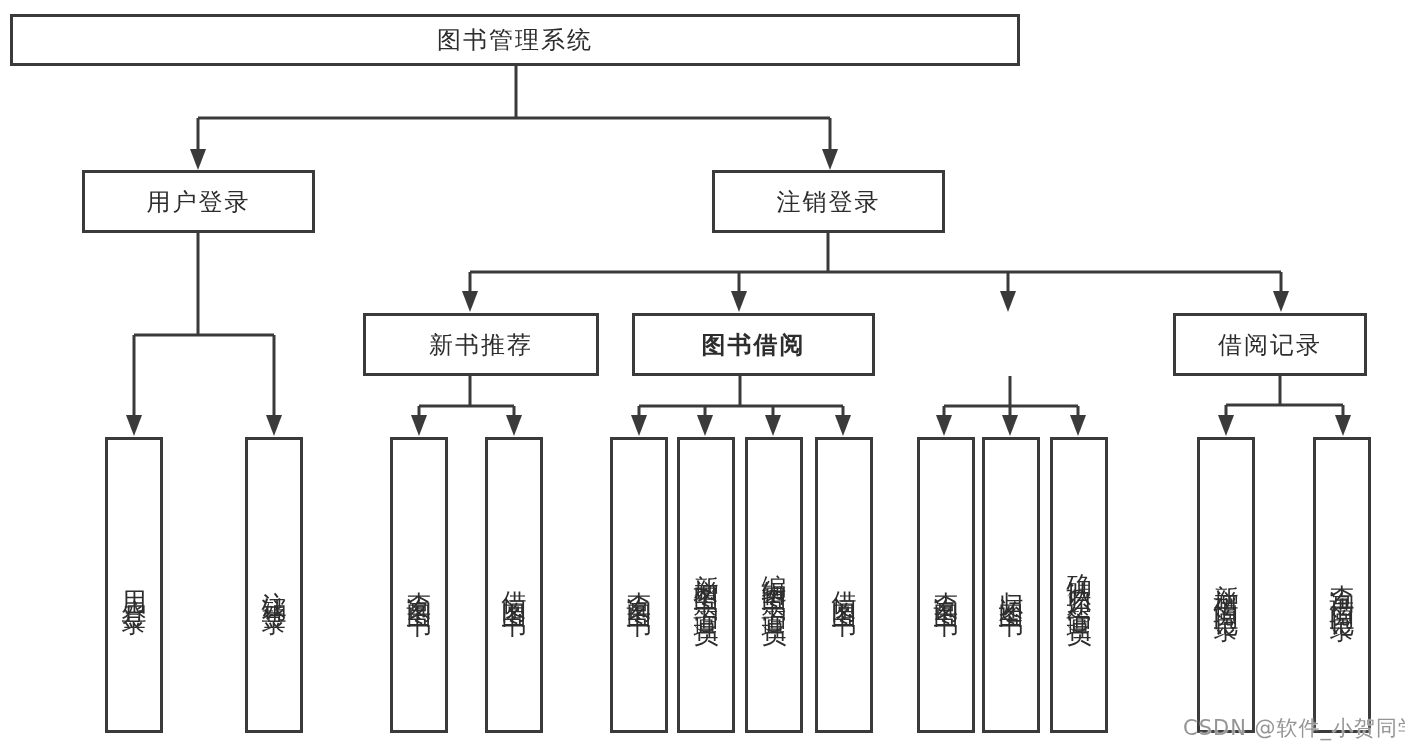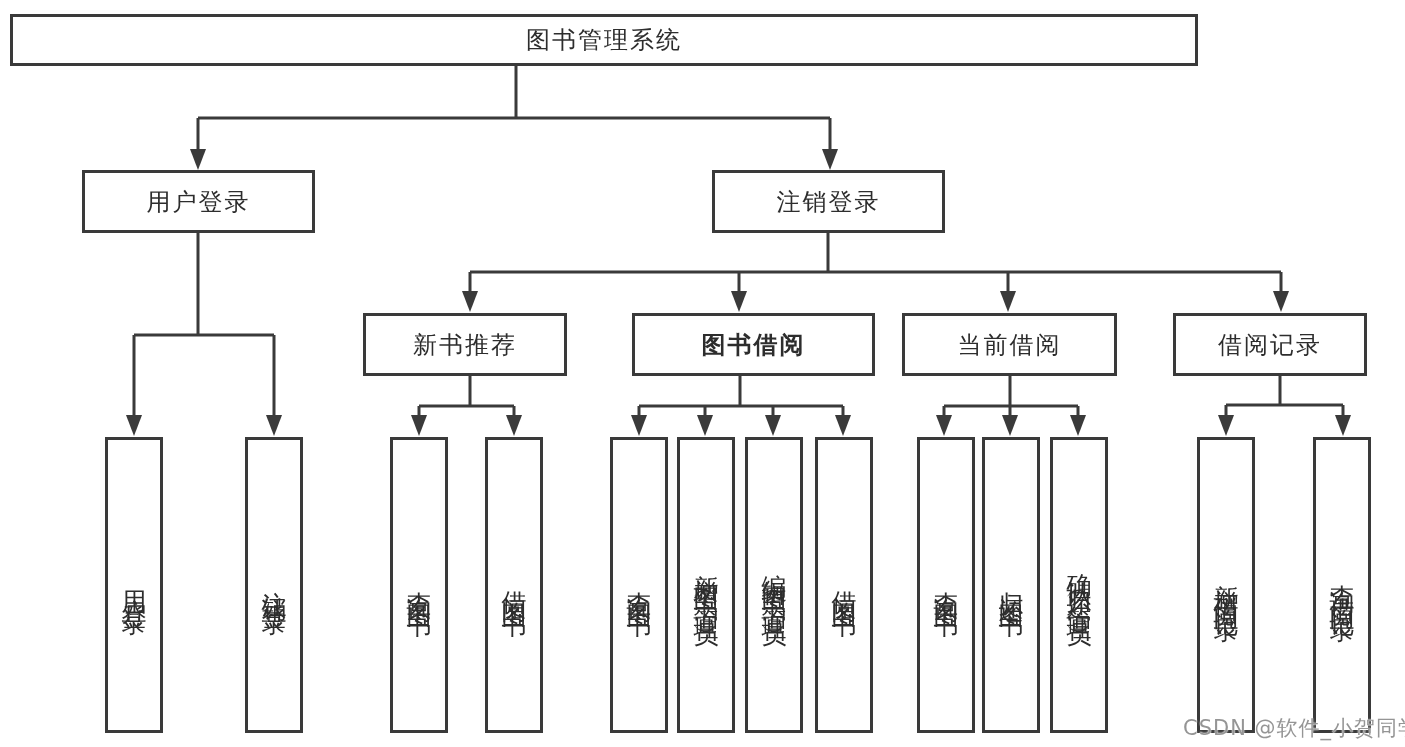--- a/index.html
+++ b/index.html
@@ -33,25 +33,25 @@
     display: flex;
     align-items: center;
     justify-content: center;
     color: #2d2d2d;
   }
   .hnode {
     font-size: 24px;
     letter-spacing: 2px;
     white-space: nowrap;
   }
-  .root-node  { left: 10px;  top: 14px;  width: 1188px; height: 52px; }
+  .root-node  { left: 10px;  top: 14px;  width: 1010px; height: 52px; }
   .l2a        { left: 82px;  top: 170px; width: 233px;  height: 63px; }
   .l2b        { left: 712px; top: 170px; width: 233px;  height: 63px; }
   .l3         { top: 313px; height: 63px; }
-  .l3a { left: 363px;  width: 204px; }
+  .l3a { left: 363px;  width: 236px; }
   .l3b { left: 632px;  width: 243px; font-weight: bold; }
   .l3c { left: 902px;  width: 215px; }
   .l3d { left: 1173px; width: 194px; }
   .leaf {
     top: 437px;
     width: 58px;
     height: 296px;
   }
   .vtext {
     writing-mode: vertical-rl;
@@ -128,21 +128,20 @@
     </g>
   </svg>
 
   <div class="node root-node hnode">图书管理系统</div>
 
   <div class="node l2a hnode">用户登录</div>
   <div class="node l2b hnode">注销登录</div>
 
   <div class="node l3 l3a hnode">新书推荐</div>
   <div class="node l3 l3b hnode">图书借阅</div>
-  <div class="node l3 l3c hnode">当前借阅</div>
   <div class="node l3 l3d hnode">借阅记录</div>
 
   <div class="node leaf" style="left:105px">
     <span class="vtext">用户登录</span>
   </div>
   <div class="node leaf" style="left:245px">
     <span class="vtext">注销登录</span>
   </div>
 
   <div class="node leaf" style="left:390px">

